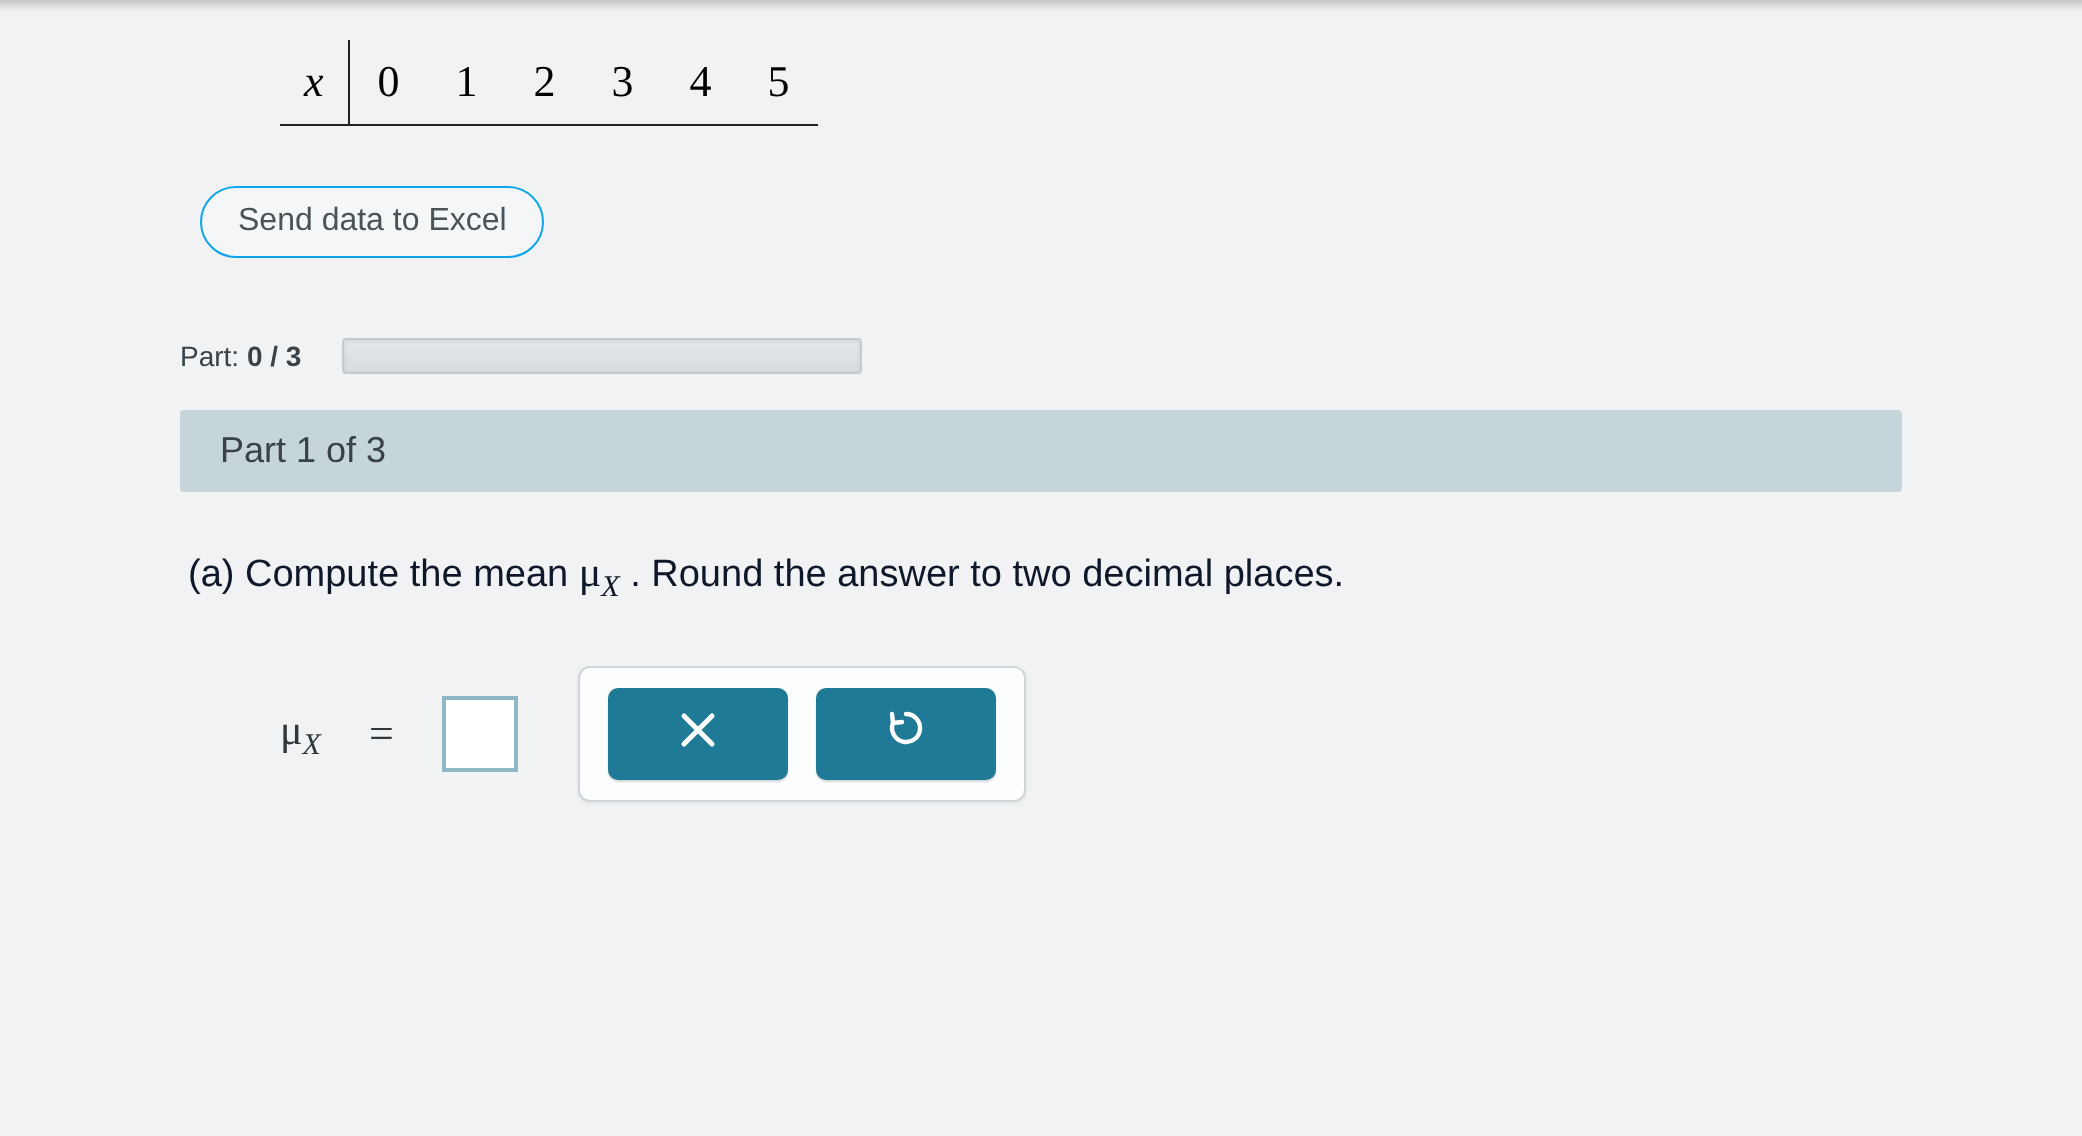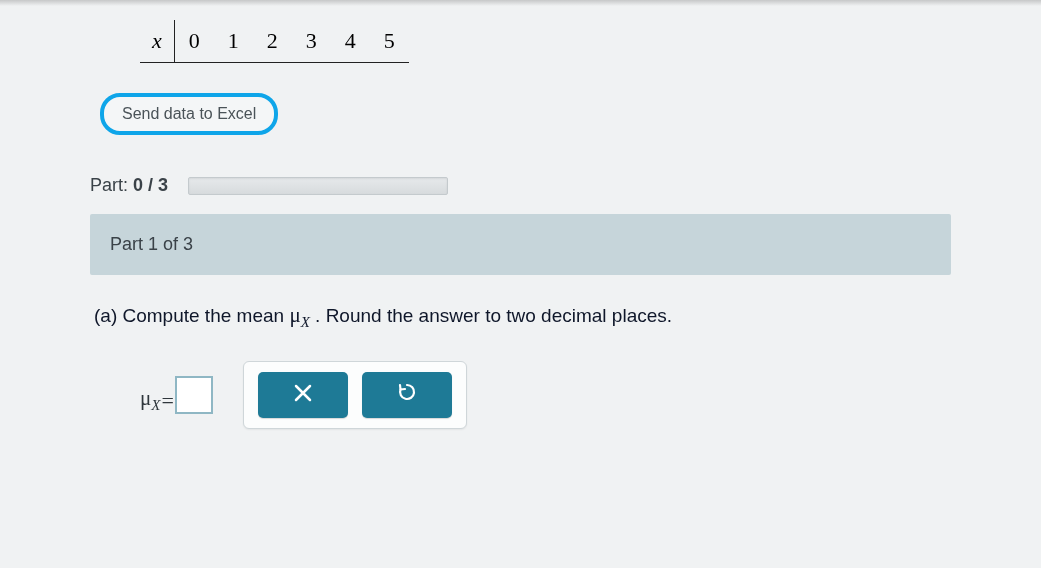--- a/index.html
+++ b/index.html
@@ -43,50 +43,50 @@
     border-right: 1.5px solid #222;
   }
   .prob-table tr.top-row td {
     border-bottom: 1.5px solid #222;
   }
   .excel-btn {
     display: inline-block;
     margin-top: 30px;
     margin-left: 10px;
     padding: 8px 18px;
-    border: 4px solid #0ea5e9;
+    border: 1px solid #0ea5e9;
     border-radius: 20px;
     font-family: Arial, Helvetica, sans-serif;
     font-size: 16px;
     color: #4a5358;
     background: #f4f6f7;
     cursor: pointer;
   }
   .progress-row {
     margin-top: 40px;
     display: flex;
     align-items: center;
     gap: 20px;
     font-family: Arial, Helvetica, sans-serif;
-    font-size: 18px;
+    font-size: 14px;
     color: #3a4248;
   }
   .progress-label b { font-weight: bold; }
   .progress-bar {
     flex: 0 0 260px;
     height: 18px;
     background: linear-gradient(#e6e9eb, #d7dbdd);
     border: 1px solid #c4cacd;
     border-radius: 2px;
     box-shadow: inset 0 1px 2px rgba(0,0,0,0.08);
   }
   .part-header {
     margin-top: 18px;
     background: #c6d5da;
-    padding: 20px 20px;
+    padding: 10px 20px;
     font-family: Arial, Helvetica, sans-serif;
     font-size: 18px;
     color: #3a4248;
     border-radius: 2px;
   }
   .question-area {
     margin-top: 28px;
     font-family: Arial, Helvetica, sans-serif;
     font-size: 19px;
     color: #0f172a;
@@ -102,22 +102,22 @@
     display: flex;
     align-items: center;
     gap: 30px;
     padding-left: 50px;
   }
   .eq {
     font-family: 'Times New Roman', serif;
     font-size: 22px;
     color: #2f373c;
     display: flex;
-    align-items: flex-end;
-    gap: 1px;
+    align-items: center;
+    gap: 24px;
   }
   .answer-box {
     width: 38px;
     height: 38px;
     border: 2px solid #8fb7c4;
     background: #fff;
     display: inline-block;
   }
   .btn-group {
     display: flex;

